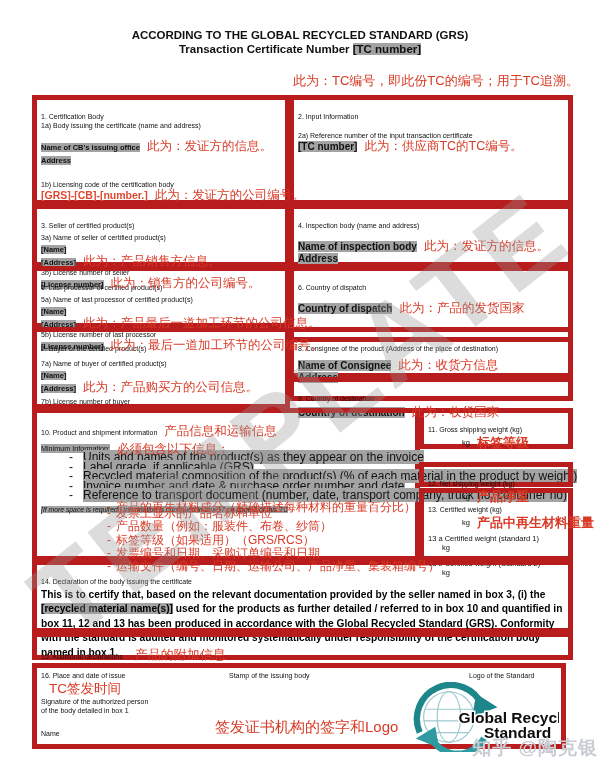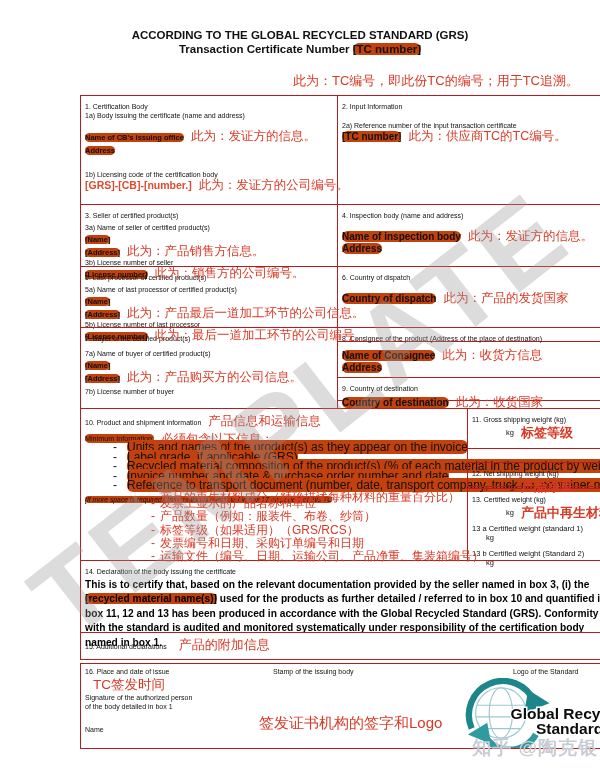--- a/index.html
+++ b/index.html
@@ -12,26 +12,26 @@
   .credit{position:absolute;right:2px;top:735px;font-size:19px;font-weight:bold;
           color:#c8cdd3;z-index:10;letter-spacing:1px;}
   
   .hdr{position:absolute;left:0;top:28px;width:600px;text-align:center;z-index:2;}
   .t1{font-weight:bold;font-size:11.5px;line-height:14px;}
   .t3{font-weight:bold;font-size:11.5px;margin-top:1px;}
   .hdr-note{position:absolute;left:293px;top:72px;width:310px;text-align:left;
             font-size:13px;white-space:nowrap;z-index:3;}
   
   .frame{position:absolute;left:32px;top:95px;width:541px;height:650px;z-index:2;}
-  .bx{position:absolute;border:1px solid #b91c1c;box-sizing:border-box;padding:6px 4px 0 4px;
-      overflow:visible;background:transparent;margin-left:48px;}
+  .bx{position:absolute;border:5px solid #b91c1c;box-sizing:border-box;padding:12px 4px 0 4px;
+      overflow:visible;background:transparent;}
   .lbl{font-size:7px;line-height:9px;color:#111;}
   .sub{font-size:7px;line-height:9px;color:#111;}
   .row{line-height:10px;white-space:nowrap;}
-  .hl{background:#c2410c;border-radius:6px;}
+  .hl{background:#a3a3a3;}
   .val{font-size:7.5px;font-weight:bold;}
   .bigval{font-size:10px;font-weight:bold;}
   .red{color:#d93a26;}
   .note{font-size:12.5px;margin-left:7px;white-space:nowrap;line-height:6px;
         display:inline-block;vertical-align:middle;position:relative;z-index:4;}
   .note-lg{font-size:13px;}
   .code{font-size:10.5px;font-weight:bold;color:#e0492f;}
   .mt6{margin-top:6px;} .mt10{margin-top:10px;} .mt14{margin-top:14px;} .mt3{margin-top:3px;}
   
   .b10-title .note{font-size:12.5px;}

